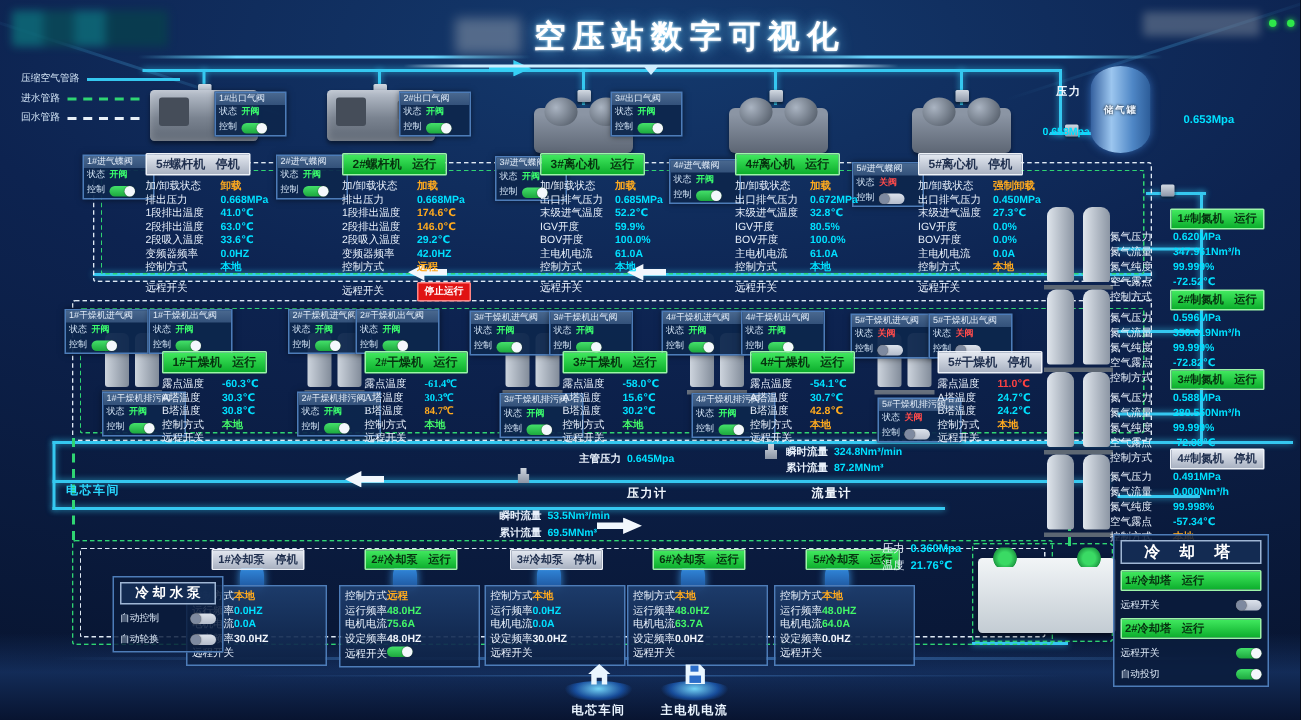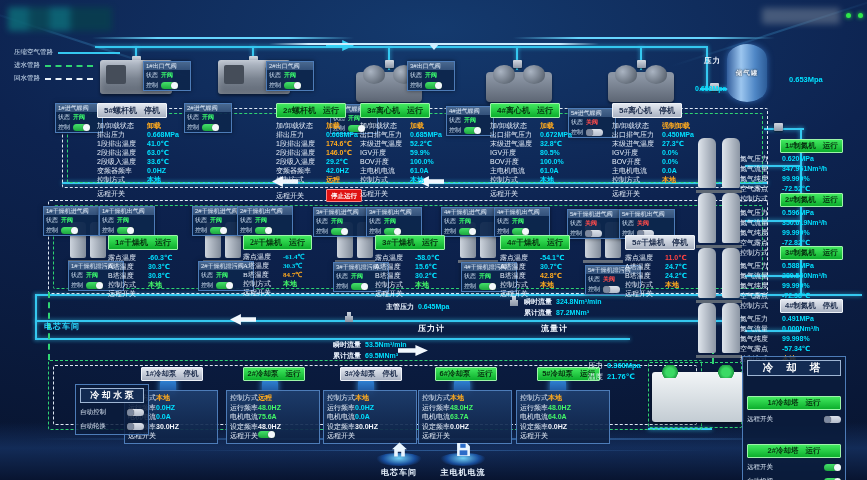--- a/index.html
+++ b/index.html
@@ -80,21 +80,21 @@
 
 .nitro-panel{position:absolute;width:127px;font-size:7px;line-height:10px}
 .nitro-panel .unit-label{margin-left:40px;font-size:7.5px;padding:1px 4px}
 .nitro-panel .info{margin-top:1px;line-height:10px}
 .pump-label{position:absolute;width:72px;text-align:center}
 .pump-label .unit-label{font-size:7.5px;padding:1px 4px}
 .pump-box{position:absolute;width:86px;background:linear-gradient(180deg,rgba(30,62,110,.92),rgba(13,33,68,.92));border:1px solid #4d7cb8;padding:2px 3px;font-size:7px;line-height:9.5px}
 .side-panel{position:absolute;background:rgba(10,28,60,.85);border:1px solid #4d7cb8;padding:3px 4px}
 .side-title{border:1px solid #9fb6d4;background:rgba(20,45,85,.9);text-align:center;font-weight:bold;white-space:nowrap}
 .sw-row{display:flex;align-items:center;justify-content:space-between;font-size:6.5px;color:#dbe7f5;margin-top:5px}
-.t-unit{margin-top:20px;text-align:center}
+.t-unit{margin-top:4px;}
 .t-unit .unit-label{display:block;font-size:7.5px;padding:1px 2px}
 .reading{position:absolute;font-size:7.5px;line-height:11px;white-space:nowrap}
 .reading .rl{margin-right:4px}
 .flow-text{position:absolute;font-size:7px;line-height:10.5px;white-space:nowrap}
 .flow-text .rl{margin-right:4px;font-weight:bold}
 .meter-label{position:absolute;font-size:8px;font-weight:bold;color:#f0f6fd;letter-spacing:1px}
 .workshop{position:absolute;font-size:8px;font-weight:bold;color:#29d8ff;letter-spacing:1px}
 
 #floor{position:absolute;left:0;right:0;bottom:0;height:58px;background:linear-gradient(180deg,rgba(20,50,110,0) 0%,rgba(36,80,150,.38) 45%,rgba(8,20,48,.9) 100%)}
 #floor::before{content:"";position:absolute;left:4%;right:4%;top:16px;height:2px;background:linear-gradient(90deg,transparent,rgba(90,170,255,.55),transparent)}
@@ -184,20 +184,24 @@
       </div>
     </div>
 
   <div class="blur-logo"></div>
   <div class="blur-right"></div>
   <span class="dot" style="left:846px;top:13px"></span>
   <span class="dot" style="left:858px;top:13px"></span>
   <div class="hdr-line" style="left:92px;width:262px"></div>
   <div class="hdr-line" style="left:513px;width:262px"></div>
   <div id="title-underline"></div>
+  <div id="hdr-title">
+    <span class="blur-title"></span>
+    <h1>空压站数字可视化</h1>
+  </div>
 
   <div id="legend">
       <div class="lrow">
         <span>压缩空气管路</span>
         <div class="leg-line leg-s" style="width: 62px;"></div>
       </div>
       <div class="lrow">
         <span>进水管路</span>
         <div class="leg-line leg-g" style="width: 48px;"></div>
       </div>
@@ -488,21 +492,21 @@
             <span class="rv c-cyan">0.0HZ</span>
           </div>
           <div class="row">
             <span class="rl">控制方式</span>
             <span class="rv c-cyan">本地</span>
           </div>
           <div class="row gap">
             <span class="rl">远程开关</span>
           </div>
         </div></div>
-      <div class="comp" style="left: 228px; top: 99px; width: 96px; margin-left: 48px;"><div class="unit-label run"><span class="nm">2#螺杆机</span><span class="st">运行</span></div><div class="info">
+      <div class="comp" style="left: 228px; top: 99px; width: 96px;"><div class="unit-label run"><span class="nm">2#螺杆机</span><span class="st">运行</span></div><div class="info">
           <div class="row">
             <span class="rl">加/卸载状态</span>
             <span class="rv c-orange">加载</span>
           </div>
           <div class="row">
             <span class="rl">排出压力</span>
             <span class="rv c-cyan">0.668MPa</span>
           </div>
           <div class="row">
             <span class="rl">1段排出温度</span>

